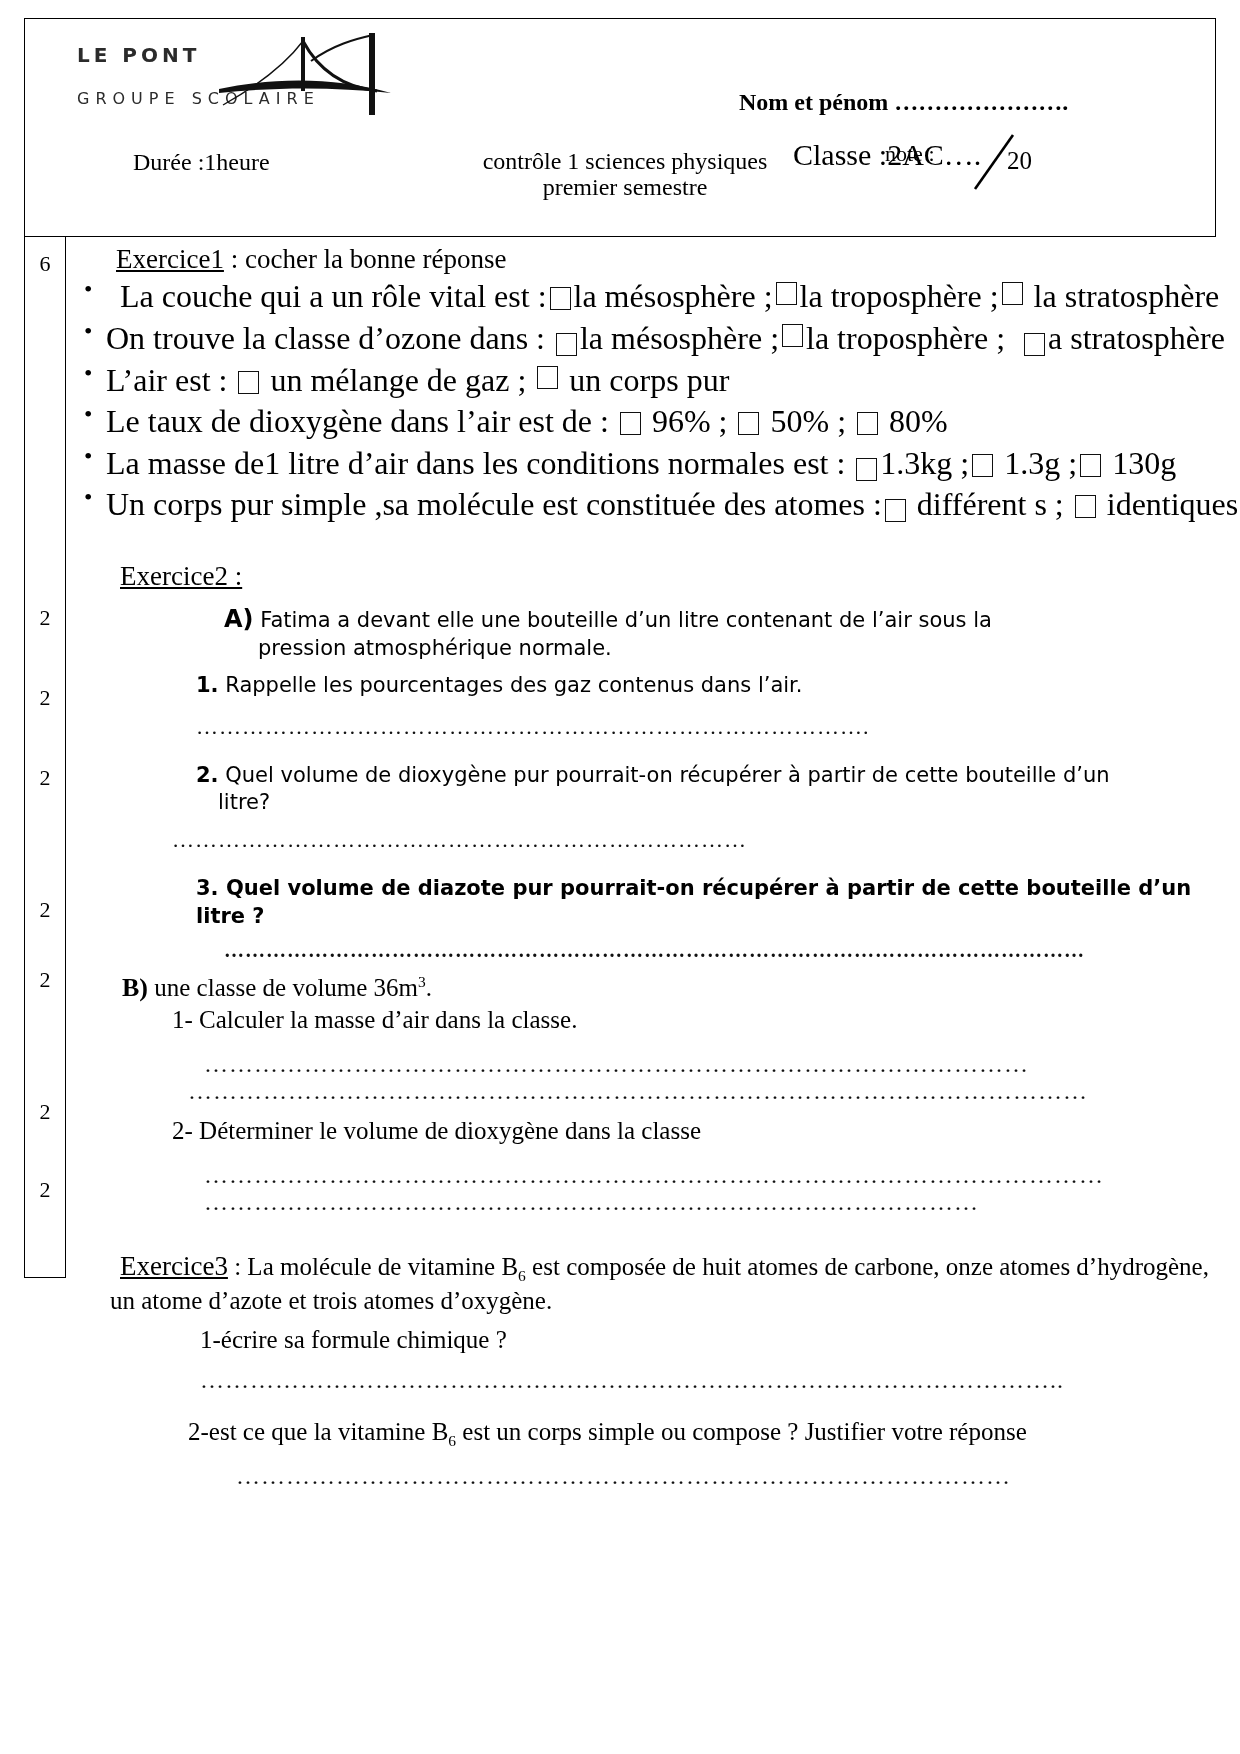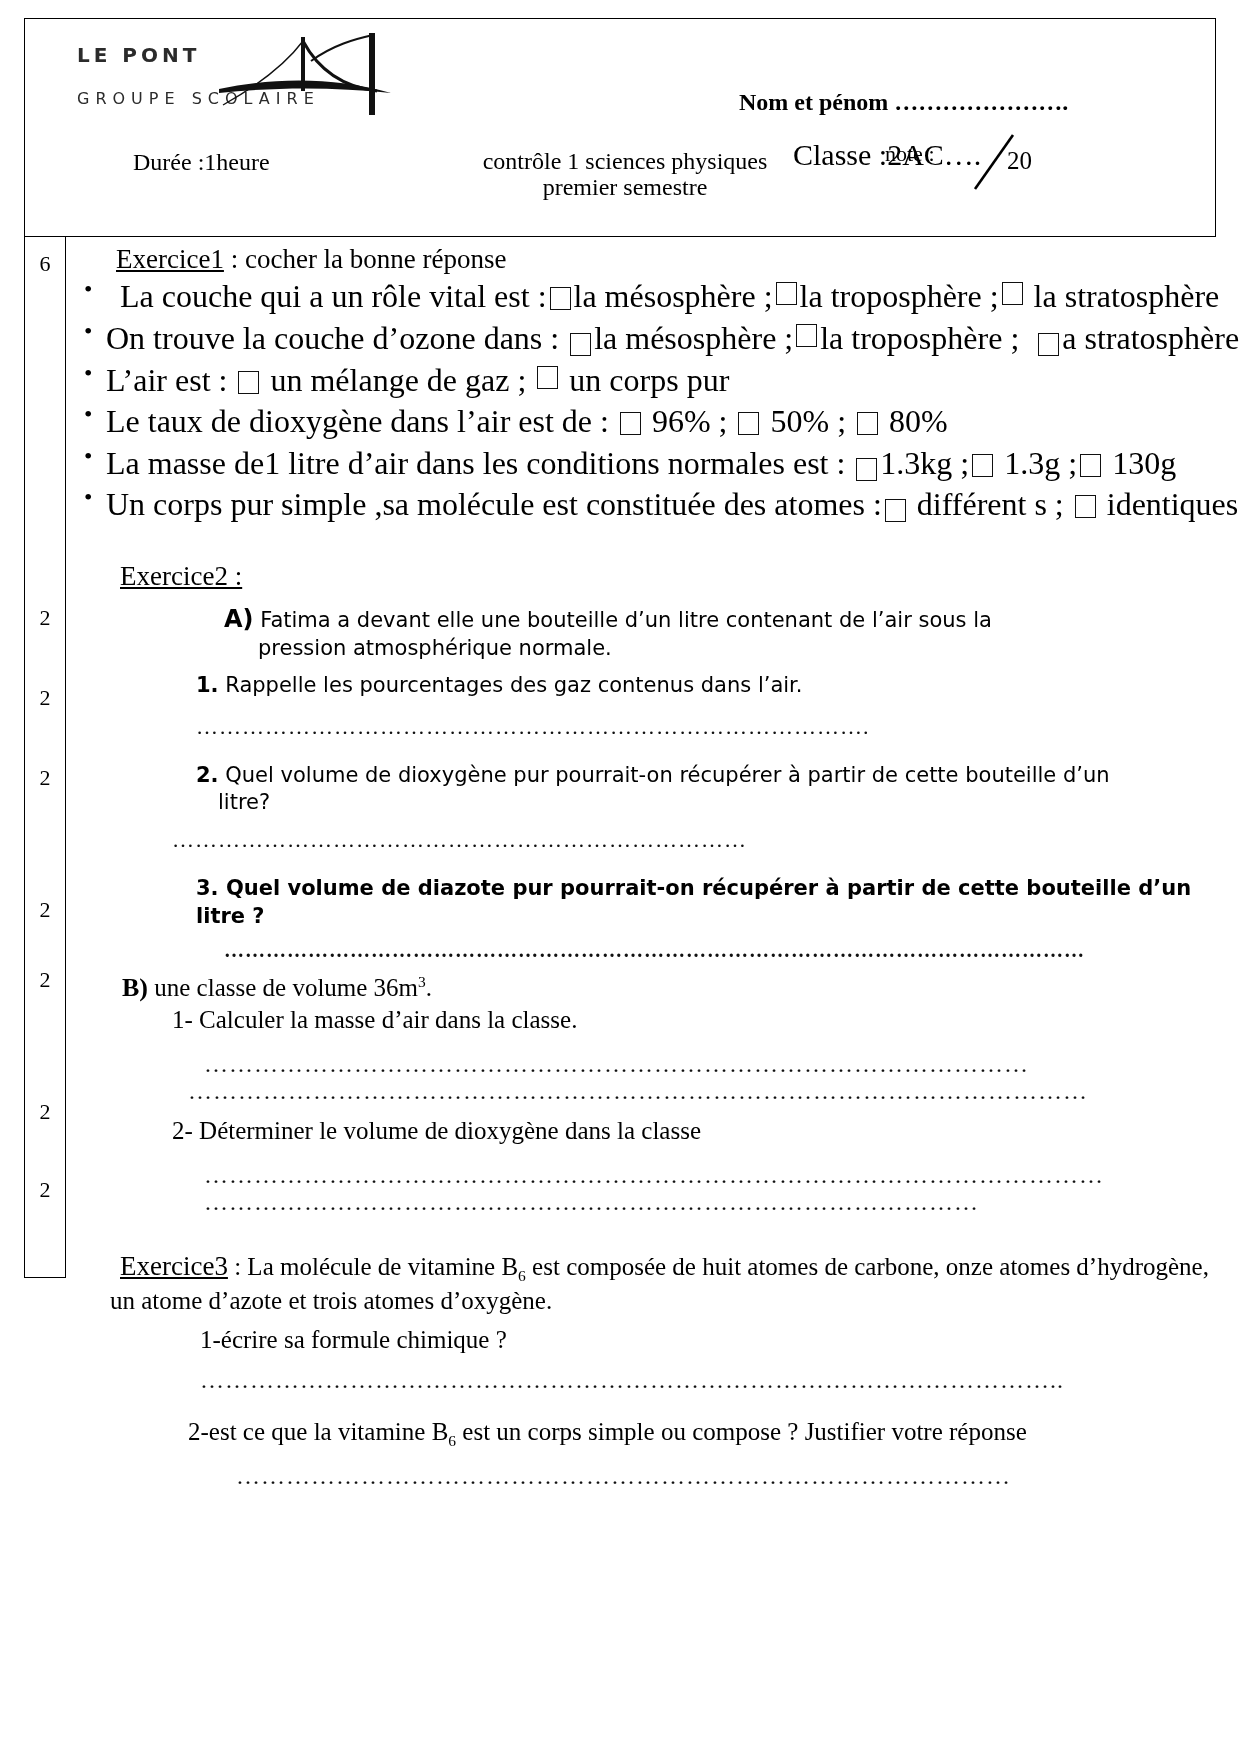--- a/index.html
+++ b/index.html
@@ -121,21 +121,21 @@
         <span class="ex-title">Exercice1</span><span class="ex-title ex-title-plain"> : cocher la bonne réponse</span>
       </div>
 
       <ul class="bullets ser">
 
         <li style="padding-left:44px;">
           <span>La couche qui a un rôle vital est :</span><span class="cb"></span><span>la mésosphère</span><span> ;</span><span class="cb up"></span><span>la troposphère</span><span> ;</span><span class="cb up"></span> <span>la stratosphère</span>
         </li>
 
         <li>
-          <span>On trouve la couche d’ozone dans : </span><span class="cb dn"></span><span>la mésosphère ;</span><span class="cb up"></span><span>la troposphère ;</span>&nbsp; <span class="cb dn"></span><span>a stratosphère</span>
+          <span>On trouve la classe d’ozone dans : </span><span class="cb dn"></span><span>la mésosphère ;</span><span class="cb up"></span><span>la troposphère ;</span>&nbsp; <span class="cb dn"></span><span>a stratosphère</span>
         </li>
 
         <li>
           <span>L’air est : </span><span class="cb"></span> <span>un mélange de gaz</span><span>       ;</span> <span class="cb up"></span> <span>un corps pur</span>
         </li>
 
         <li>
           <span>Le taux de dioxygène dans l’air est de : </span> <span class="cb"></span> <span>96%</span><span>     ;</span> <span class="cb"></span> <span>50%</span><span>  ;</span> <span class="cb"></span>  <span>80%</span>
         </li>
 

